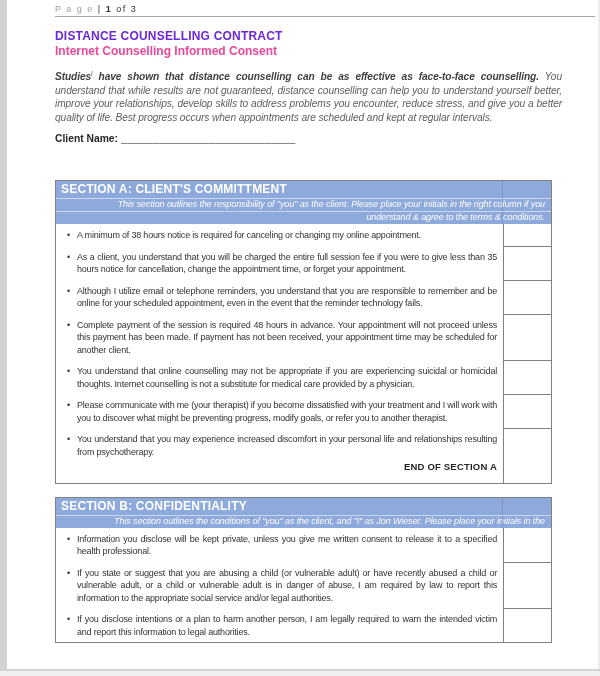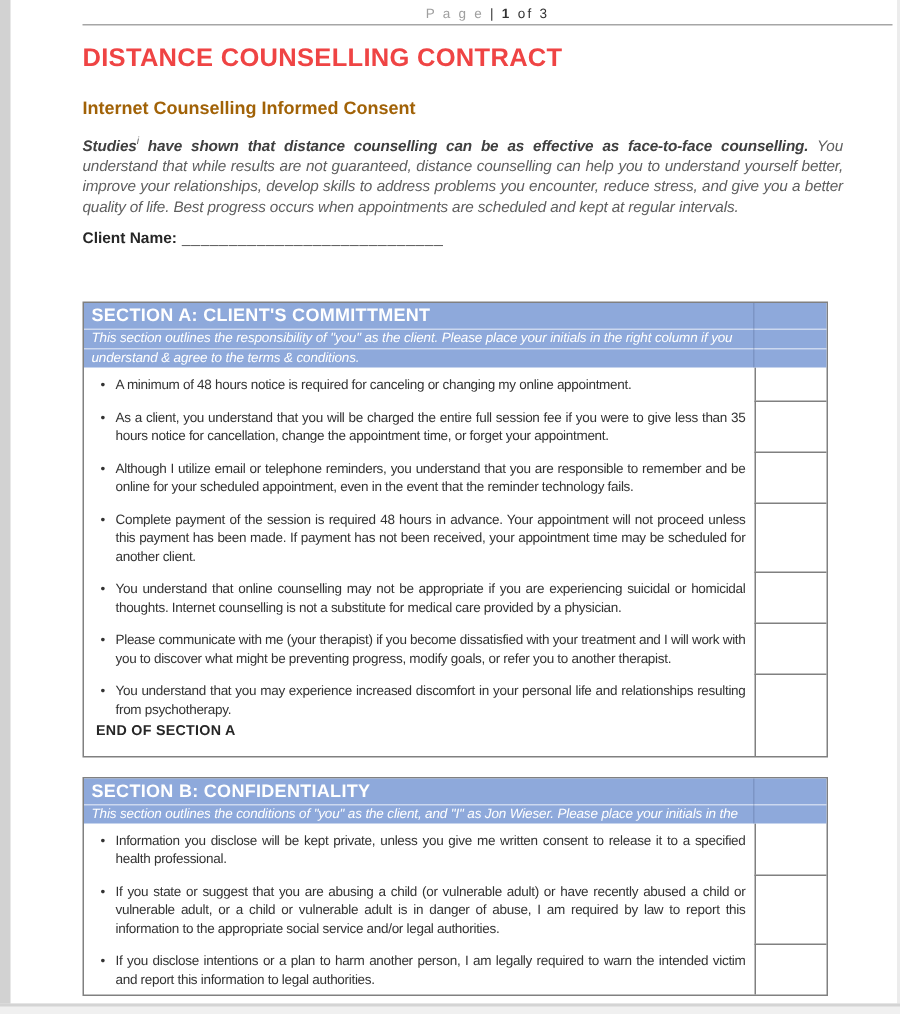--- a/index.html
+++ b/index.html
@@ -11,44 +11,44 @@
     overflow: hidden;
     font-family: "Liberation Sans", sans-serif;
     color: #333;
   }
   .edge-left  { position: absolute; left: 0; top: 0; bottom: 0; width: 7px; background: #d2d2d2; }
   .edge-right { position: absolute; right: 0; top: 0; bottom: 0; width: 2px; background: #ececec; }
   .edge-bottom{ position: absolute; left: 0; right: 0; bottom: 0; height: 7px; background: #f0f0f0; border-top: 2px solid #d4d4d4; }
 
   .page-header {
     margin: 4px 5px 0 55px;
-    text-align: center;
+    text-align: left;
     border-bottom: 1px solid #a6a6a6;
     padding-bottom: 2px;
     font-size: 9px;
     letter-spacing: 1.5px;
     color: #333;
   }
   .page-header .muted { color: #a0a0a0; }
   .page-header .num { font-weight: bold; }
 
   .content { margin: 0 48px 0 55px; }
 
   .doc-title {
     margin-top: 12px;
-    font-size: 17px;
-    font-weight: bold;
-    color: #ef4444;
-    letter-spacing: 0.2px;
-  }
-  .doc-subtitle {
-    margin-top: 16px;
     font-size: 12px;
     font-weight: bold;
-    color: #a16207;
+    color: #6d28d9;
+    letter-spacing: 0.2px;
+  }
+  .doc-subtitle {
+    margin-top: 1px;
+    font-size: 12px;
+    font-weight: bold;
+    color: #ec4899;
   }
 
   .intro {
     margin: 9px -10px 0 0;
     font-size: 10.2px;
     font-style: italic;
     line-height: 13.5px;
     color: #5f5f5f;
     text-align: justify;
     letter-spacing: -0.1px;
@@ -81,41 +81,42 @@
     padding: 1px 6px 2px 5px;
     letter-spacing: 0.2px;
   }
   .sec-head-sub {
     font-size: 9px; font-style: italic;
     line-height: 11px;
     padding: 0 6px 1px 5px;
     border-top: 1px solid rgba(255,255,255,0.55);
     white-space: nowrap; overflow: hidden;
     letter-spacing: -0.1px;
+    text-align: right;
   }
 
   .row { display: flex; align-items: stretch; }
   .cell-text {
     flex: 1;
     padding: 5px 6px 4px 8px;
     font-size: 9px;
     line-height: 12.5px;
     letter-spacing: -0.2px;
     color: #333;
   }
   .bullet { display: flex; }
   .dot { width: 13px; flex: 0 0 13px; text-align: left; padding-left: 3px; }
   .btext { flex: 1; text-align: justify; }
   .cell-init {
     flex: 0 0 48px; width: 48px;
     border-left: 1px solid #808080;
   }
   .row + .row .cell-init { border-top: 1px solid #808080; }
   .end-label {
-    text-align: left;
+    text-align: right;
     font-weight: bold;
     font-size: 9.5px;
     letter-spacing: 0.2px;
     padding: 3px 0 5px 0;
     color: #262626;
   }
 </style>
 </head>
 <body>
 
@@ -146,21 +147,21 @@
       <div class="sec-head">
         <div class="sec-head-title">SECTION A: CLIENT'S COMMITTMENT</div>
         <div class="sec-head-sub">This section outlines the responsibility of "you" as the client. Please place your initials in the right column if you</div>
         <div class="sec-head-sub">understand &amp; agree to the terms &amp; conditions.</div>
       </div>
       <div class="sec-body">
         <div class="row">
           <div class="cell-text">
             <div class="bullet">
                 <span class="dot">•</span>
-                <span class="btext">A minimum of 48 hours notice is required for canceling or changing my online appointment.</span>
+                <span class="btext">A minimum of 38 hours notice is required for canceling or changing my online appointment.</span>
               </div>
           </div>
           <div class="cell-init"></div>
         </div>
         <div class="row">
           <div class="cell-text">
             <div class="bullet">
                 <span class="dot">•</span>
                 <span class="btext">As a client, you understand that you will be charged the entire full session fee if you were to give less than 35 hours notice for cancellation, change the appointment time, or forget your appointment.</span>
               </div>

